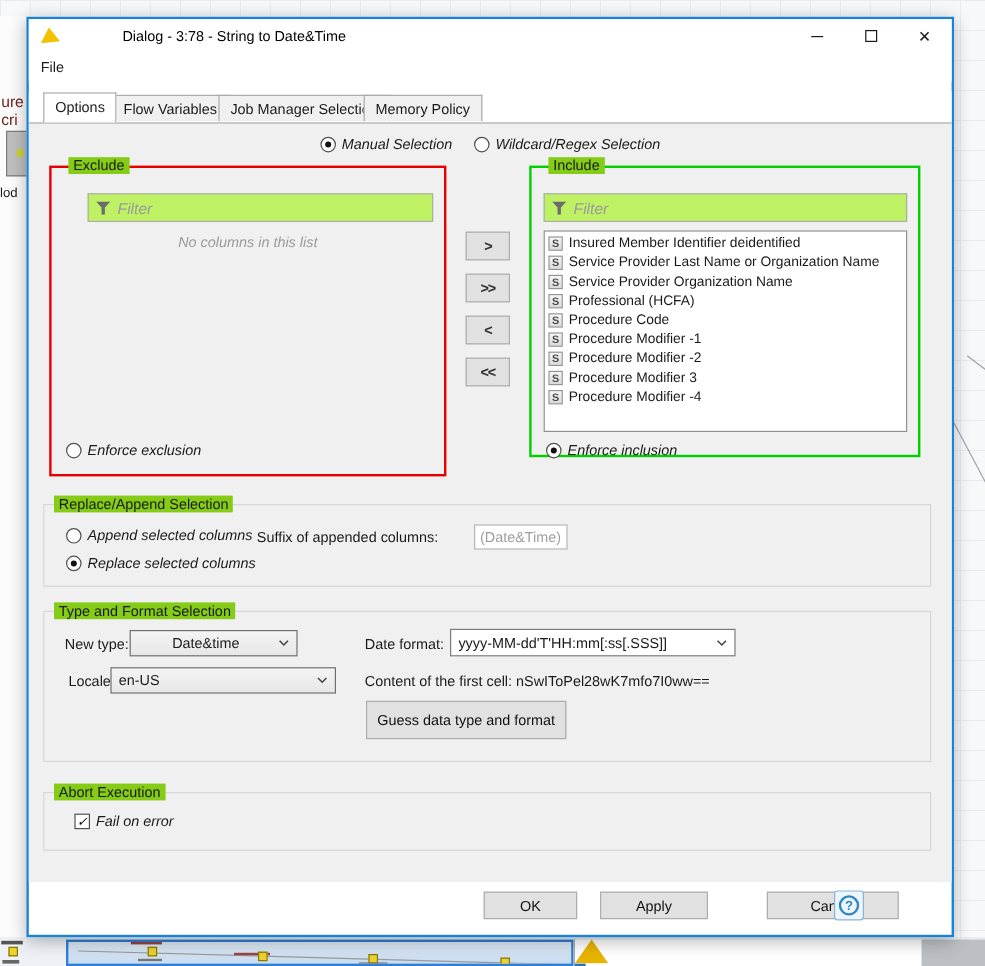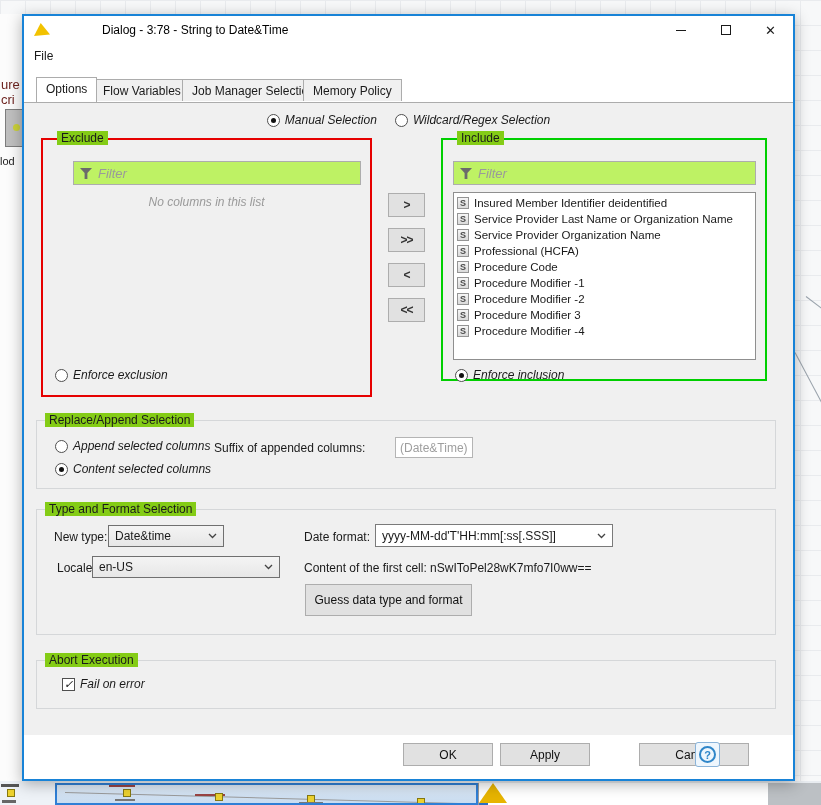--- a/index.html
+++ b/index.html
@@ -264,28 +264,28 @@
     <div class="groupbox" style="left:12px;top:317px;width:740px;height:69px;">
       <div class="legend">Replace/Append Selection</div>
       <div class="hrow" style="left:18px;top:18px;">
         <span class="radio"></span>
         <span class="rlabel">Append selected columns</span>
       </div>
       <div class="label" style="left:177px;top:20px;">Suffix of appended columns:</div>
       <input class="text-input disabled" style="left: 358px; top: 16px; width: 78px; height: 21px;" value="(Date&amp;Time)">
       <div class="hrow" style="left:18px;top:41px;">
         <span class="radio sel"></span>
-        <span class="rlabel">Content selected columns</span>
+        <span class="rlabel">Replace selected columns</span>
       </div>
     </div>
 
     <div class="groupbox" style="left:12px;top:406px;width:740px;height:126px;">
       <div class="legend">Type and Format Selection</div>
       <div class="label" style="left:17px;top:20px;">New type:</div>
-      <div class="combo" style="left:71px;top:15px;width:116px;height:22px;">
+      <div class="combo" style="left:71px;top:15px;width:140px;height:22px;text-align:center;">
         <span class="val">Date&amp;time</span>
         <svg class="chev" viewBox="0 0 9 6">
             <path d="M1 1 L4.5 4.5 L8 1" fill="none" stroke="#444" stroke-width="1.3"></path>
           </svg>
       </div>
       <div class="label" style="left:267px;top:20px;">Date format:</div>
       <div class="combo editable" style="left:338px;top:14px;width:238px;height:23px;">
         <span class="val">yyyy-MM-dd'T'HH:mm[:ss[.SSS]]</span>
         <svg class="chev" viewBox="0 0 9 6">
             <path d="M1 1 L4.5 4.5 L8 1" fill="none" stroke="#444" stroke-width="1.3"></path>
@@ -304,19 +304,19 @@
 
     <div class="groupbox" style="left:12px;top:557px;width:740px;height:49px;">
       <div class="legend">Abort Execution</div>
       <div class="hrow" style="left:25px;top:16px;">
         <span class="checkbox">✓</span>
         <span class="rlabel">Fail on error</span>
       </div>
     </div>
   </div>
 
-  <div class="btn" style="left:379px;top:727px;width:90px;height:23px;">OK</div>
+  <div class="btn" style="left:379px;top:727px;width:78px;height:23px;">OK</div>
   <div class="btn" style="left:476px;top:727px;width:90px;height:23px;">Apply</div>
   <div class="btn" style="left:574px;top:727px;width:110px;height:23px;margin-left:41px;">Cancel</div>
   <div class="help-btn" style="left:671px;top:726px;">
     <span class="help-circle">?</span>
   </div>
 </div>
 
 </body></html>

